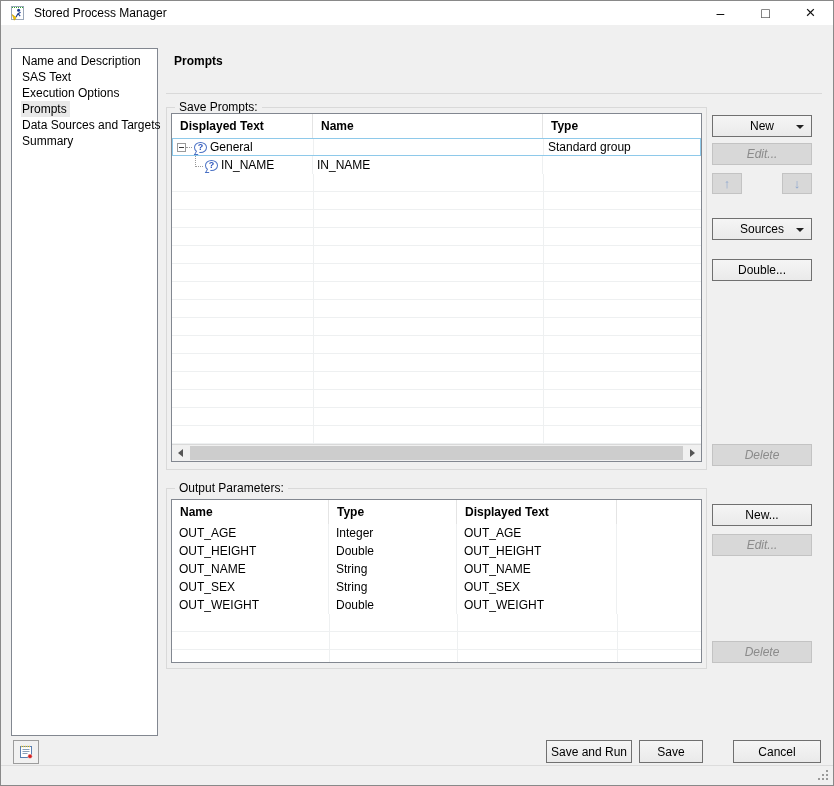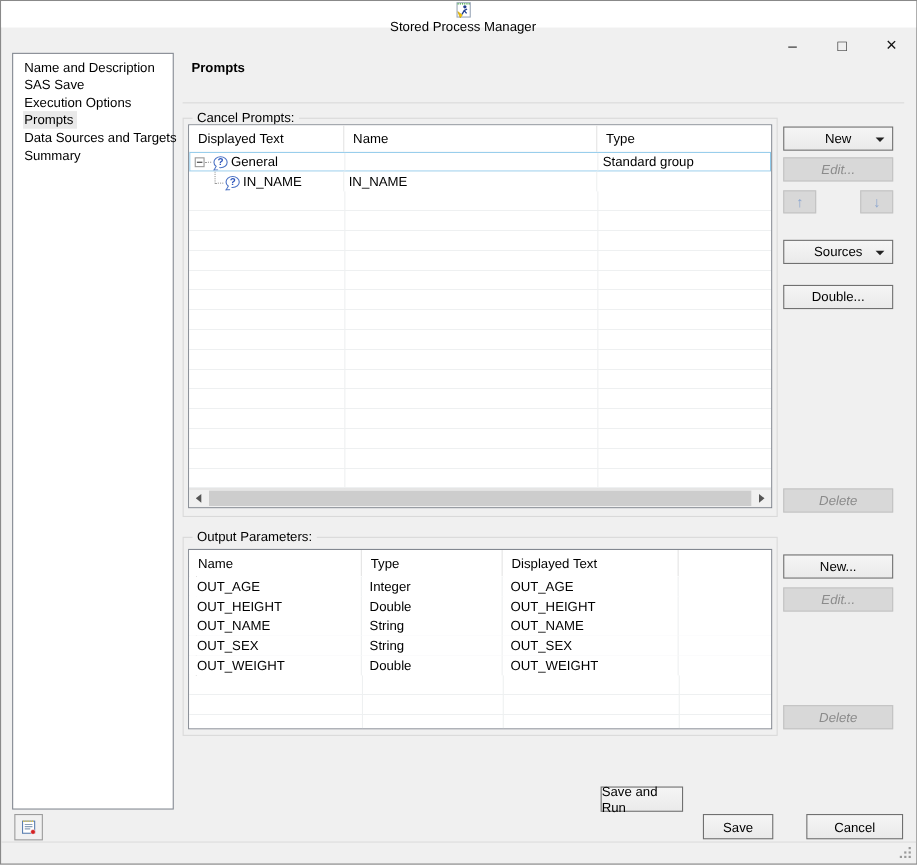--- a/index.html
+++ b/index.html
@@ -4,21 +4,21 @@
 <style>
   * { box-sizing: border-box; margin: 0; padding: 0; }
   body { background: #c8c8c8; font-family: "Liberation Sans", sans-serif; }
   .window {
     position: relative; width: 834px; height: 786px;
     border: 1px solid #898989; background: #f0f0f0;
     font-family: "Liberation Sans", sans-serif; font-size: 12px; color: #000;
     overflow: hidden;
   }
   
-  .titlebar { position: absolute; top: 0; left: 0; right: 0; height: 24px; background: #fff; display: flex; align-items: center; flex-direction: column; }
+  .titlebar { position: absolute; top: 0; left: 0; right: 0; height: 24px; background: #fff; display: flex; align-items: center; }
   .app-icon { margin-left: 9px; width: 16px; height: 16px; flex: none; }
   .title { margin-left: 8px; }
   .win-controls { margin-left: auto; display: flex; height: 100%; }
   .win-btn { width: 45px; height: 100%; display: flex; align-items: center; justify-content: center; font-size: 14px; color: #111; cursor: default; }
   .win-btn.close { font-size: 17px; }
   
   .sidebar { position: absolute; left: 10px; top: 47px; width: 147px; height: 688px; background: #fff; border: 1px solid #828790; padding-top: 4px; }
   .side-item { margin-left: 9px; padding: 1px 3px 1px 1px; width: fit-content; line-height: 14px; white-space: nowrap; }
   .side-item.selected { background: #e9e9e9; }
   
@@ -28,21 +28,21 @@
   
   .groupbox { position: absolute; border: 1px solid #d9d9d9; }
   .gb1 { left: 165px; top: 106px; width: 541px; height: 363px; }
   .gb2 { left: 165px; top: 487px; width: 541px; height: 181px; }
   .gb-label { position: absolute; top: -8px; left: 8px; background: #f0f0f0; padding: 0 4px; line-height: 14px; }
   
   .lv { position: absolute; background: #fff; border: 1px solid #828790; }
   .lv1 { left: 170px; top: 112px; width: 531px; height: 349px; }
   .lv2 { left: 170px; top: 498px; width: 531px; height: 164px; }
   .lv-head { display: flex; height: 24px; background: #fff; }
-  .lv-head .hc { padding-left: 8px; display: flex; align-items: center; border-right: 1px solid #e4e4e4; overflow: hidden; white-space: nowrap; }
+  .lv-head .hc { padding-left: 8px; display: flex; align-items: center; border-right: 1px solid #e4e4e4; overflow: hidden; white-space: nowrap; font-weight: bold; }
   .lv-head .hc.last { border-right: none; flex: 1; }
   .lv-body { position: relative; background: repeating-linear-gradient(to bottom, #fff 0, #fff 17px, #eef0f1 17px, #eef0f1 18px); overflow: hidden; }
   .lv1 .lv-body { height: 306px; }
   .lv2 .lv-body { height: 138px; }
   .vline { position: absolute; top: 0; bottom: 0; width: 1px; background: #eef0f1; }
   .treeline { position: absolute; left: 6px; top: 0; height: 90px; border-left: 1px dotted #ababab; }
   .row { position: absolute; left: 0; right: 0; height: 18px; display: flex; background: #fff; }
   .row.sel { border: 1px solid #8ec9ea; }
   .cell { height: 100%; display: flex; align-items: center; overflow: hidden; white-space: nowrap; border-right: 1px solid #eef0f1; }
   .cell.last { border-right: none; flex: 1; }
@@ -97,32 +97,32 @@
     <span class="title">Stored Process Manager</span>
     <div class="win-controls">
       <span class="win-btn">–</span>
       <span class="win-btn">□</span>
       <span class="win-btn close">×</span>
     </div>
   </div>
 
   <div class="sidebar">
     <div class="side-item">Name and Description</div>
-    <div class="side-item">SAS Save</div>
+    <div class="side-item">SAS Text</div>
     <div class="side-item">Execution Options</div>
     <div class="side-item selected">Prompts</div>
     <div class="side-item">Data Sources and Targets</div>
     <div class="side-item">Summary</div>
   </div>
 
   <div class="heading">Prompts</div>
   <div class="sep1"></div>
 
   <div class="groupbox gb1">
-    <span class="gb-label">Cancel Prompts:</span>
+    <span class="gb-label">Save Prompts:</span>
   </div>
 
   <div class="lv lv1">
     <div class="lv-head">
       <div class="hc" style="width:141px">Displayed Text</div>
       <div class="hc" style="width:230px">Name</div>
       <div class="hc last">Type</div>
     </div>
     <div class="lv-body">
       <div class="vline" style="left:141px"></div>
@@ -279,21 +279,21 @@
 
   <div class="logbtn">
     <svg width="16" height="16" viewBox="0 0 16 16">
       <rect x="2.5" y="2.5" width="11" height="11" fill="#ffffff" stroke="#5a7fb0"></rect>
       <path d="M3 2.5 h10" stroke="#e8c840" stroke-width="1.4" stroke-dasharray="1,1" fill="none"></path>
       <path d="M4.5 5.5 h7 M4.5 7.5 h7 M4.5 9.5 h5" stroke="#8aa0b8" stroke-width="1" fill="none"></path>
       <circle cx="12" cy="12.3" r="2.2" fill="#d42020" stroke="#ffffff" stroke-width="0.5"></circle>
     </svg>
   </div>
   <div class="sep2"></div>
-  <div class="btn" style="left:545px;top:714px;width:75px;height:23px">
+  <div class="btn" style="left:545px;top:739px;width:86px;height:23px">
     <span>Save and Run</span>
   </div>
   <div class="btn" style="left:638px;top:739px;width:64px;height:23px">
     <span>Save</span>
   </div>
   <div class="btn" style="left:732px;top:739px;width:88px;height:23px">
     <span>Cancel</span>
   </div>
   <div class="grip"></div>
 

